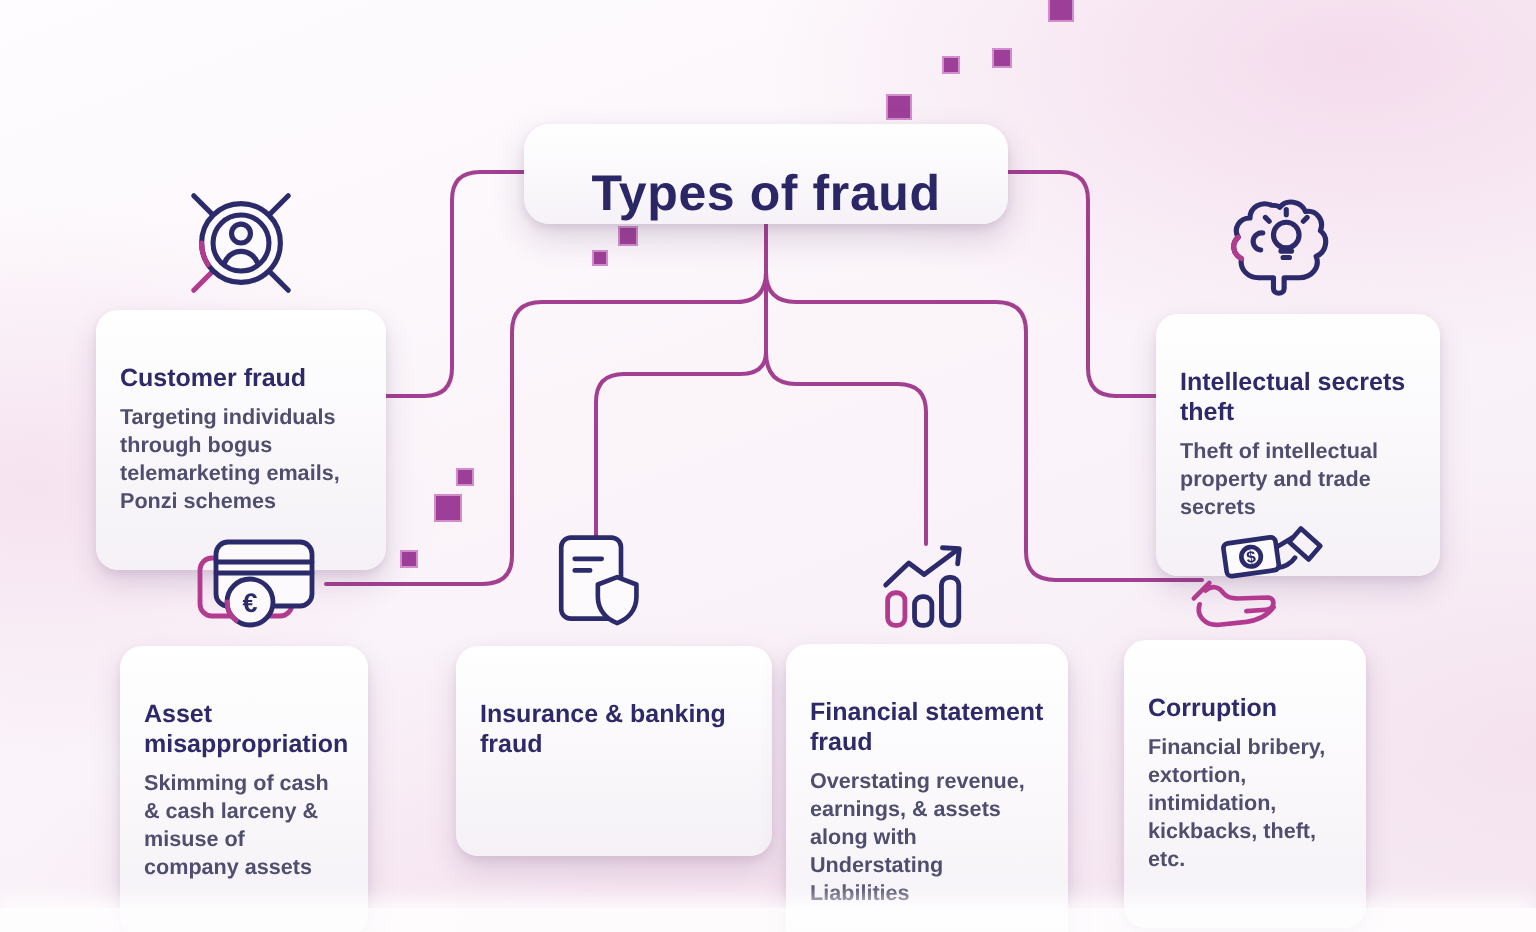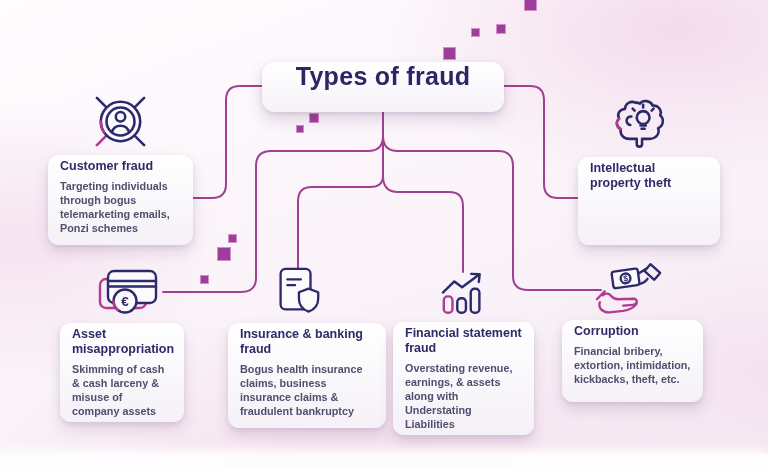--- a/index.html
+++ b/index.html
@@ -13,37 +13,37 @@
       radial-gradient(ellipse 360px 200px at 100% 80%, rgba(241,214,232,.45), transparent 70%),
       linear-gradient(160deg,#fefcfe 0%, #faf3f9 55%, #f6ebf4 100%);
   }
   .connectors{position:absolute; left:0; top:0; z-index:1;}
   .connectors path{fill:none; stroke:#a33f90; stroke-width:2; stroke-linecap:round;}
   .sq{position:absolute; z-index:1; background:#9d3f98; border:1px solid rgba(216,150,208,.9); box-sizing:border-box;}
   .title-box{
     position:absolute; left:262px; top:62px; width:242px; height:50px; z-index:2;
     background:linear-gradient(180deg,#ffffff 0%, #f6f2f8 100%);
     border-radius:13px; box-shadow:0 7px 16px rgba(95,60,110,.20), 0 2px 4px rgba(95,60,110,.12);
-    display:flex; align-items:flex-start; justify-content:center;
+    display:flex; align-items:flex-end; justify-content:center;
   }
   .title-box span{font-size:25px; font-weight:bold; color:#2b2766; letter-spacing:.3px;}
   .card{
-    position:absolute; z-index:2; box-sizing:border-box; padding:4px 12px;
+    position:absolute; z-index:2; box-sizing:border-box; padding:27px 12px;
     background:linear-gradient(180deg,#ffffff 0%, #f5f1f7 100%);
     border-radius:11px; box-shadow:0 7px 14px rgba(95,60,110,.17), 0 2px 4px rgba(95,60,110,.10);
   }
   .card .h{font-size:12.5px; line-height:1.18; font-weight:bold; color:#2e2a69; margin:0 0 5px 0;}
   .card .b{font-size:10.8px; line-height:1.3; color:#504e6e; margin:0;font-weight:bold;}
   .icon{position:absolute; z-index:3;}
   .c-customer{left:48px; top:155px; width:145px; min-height:90px;}
   .c-ip{left:578px; top:157px; width:142px; min-height:88px;}
   .c-asset{left:60px; top:323px; width:124px; min-height:92px;}
   .c-insurance{left:228px; top:323px; width:158px; min-height:105px;}
   .c-financial{left:393px; top:322px; width:141px; min-height:105px;}
-  .c-corruption{left:562px; top:320px; width:141px; min-height:82px;}
+  .c-corruption{left:562px; top:320px; width:121px; min-height:82px;}
   .bottom-strip{position:absolute; left:0; bottom:0; width:768px; height:12px; z-index:4;
     background:rgba(255,255,255,.85); box-shadow:0 -4px 10px rgba(255,255,255,.9);}
 </style>
 </head>
 <body>
 
 <div class="canvas">
 
   <svg class="connectors" width="768" height="466">
     <path d="M262,86 H240 Q226,86 226,100 V184 Q226,198 212,198 H192"></path>
@@ -142,31 +142,31 @@
       </g>
     </g>
   </svg>
 
   <div class="card c-customer">
     <p class="h">Customer fraud</p>
     <p class="b">Targeting individuals through bogus telemarketing emails, Ponzi schemes</p>
   </div>
 
   <div class="card c-ip">
-    <p class="h">Intellectual property theft</p>
+    <p class="h">Intellectual secrets theft</p>
+    <p class="b">Theft of intellectual property and trade secrets</p>
   </div>
 
   <div class="card c-asset">
     <p class="h">Asset misappropriation</p>
     <p class="b">Skimming of cash &amp; cash larceny &amp; misuse of company assets</p>
   </div>
 
   <div class="card c-insurance">
     <p class="h">Insurance &amp; banking fraud</p>
-    <p class="b">Bogus health insurance claims, business insurance claims &amp; fraudulent bankruptcy</p>
   </div>
 
   <div class="card c-financial">
     <p class="h">Financial statement fraud</p>
     <p class="b">Overstating revenue, earnings, &amp; assets along with Understating Liabilities</p>
   </div>
 
   <div class="card c-corruption">
     <p class="h">Corruption</p>
     <p class="b">Financial bribery, extortion, intimidation, kickbacks, theft, etc.</p>

